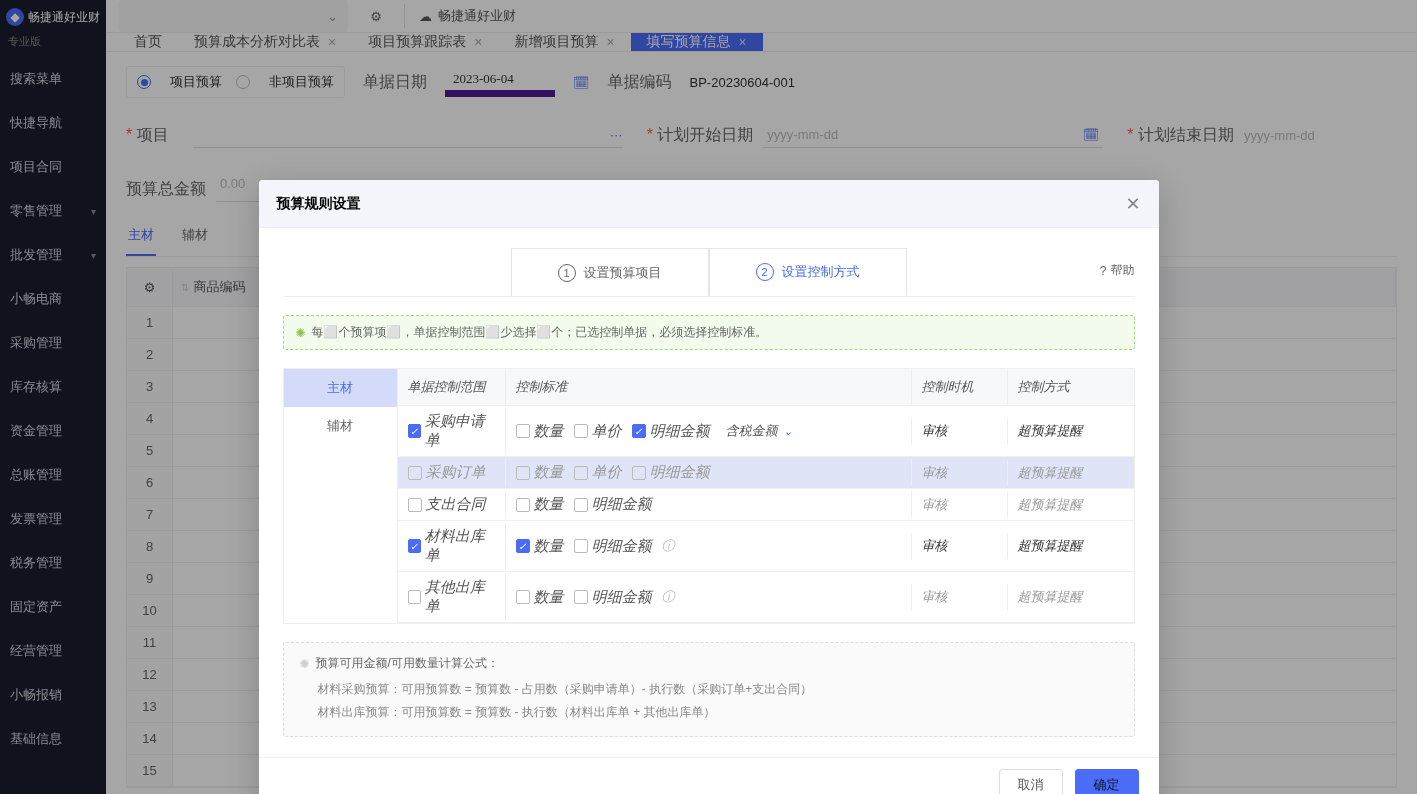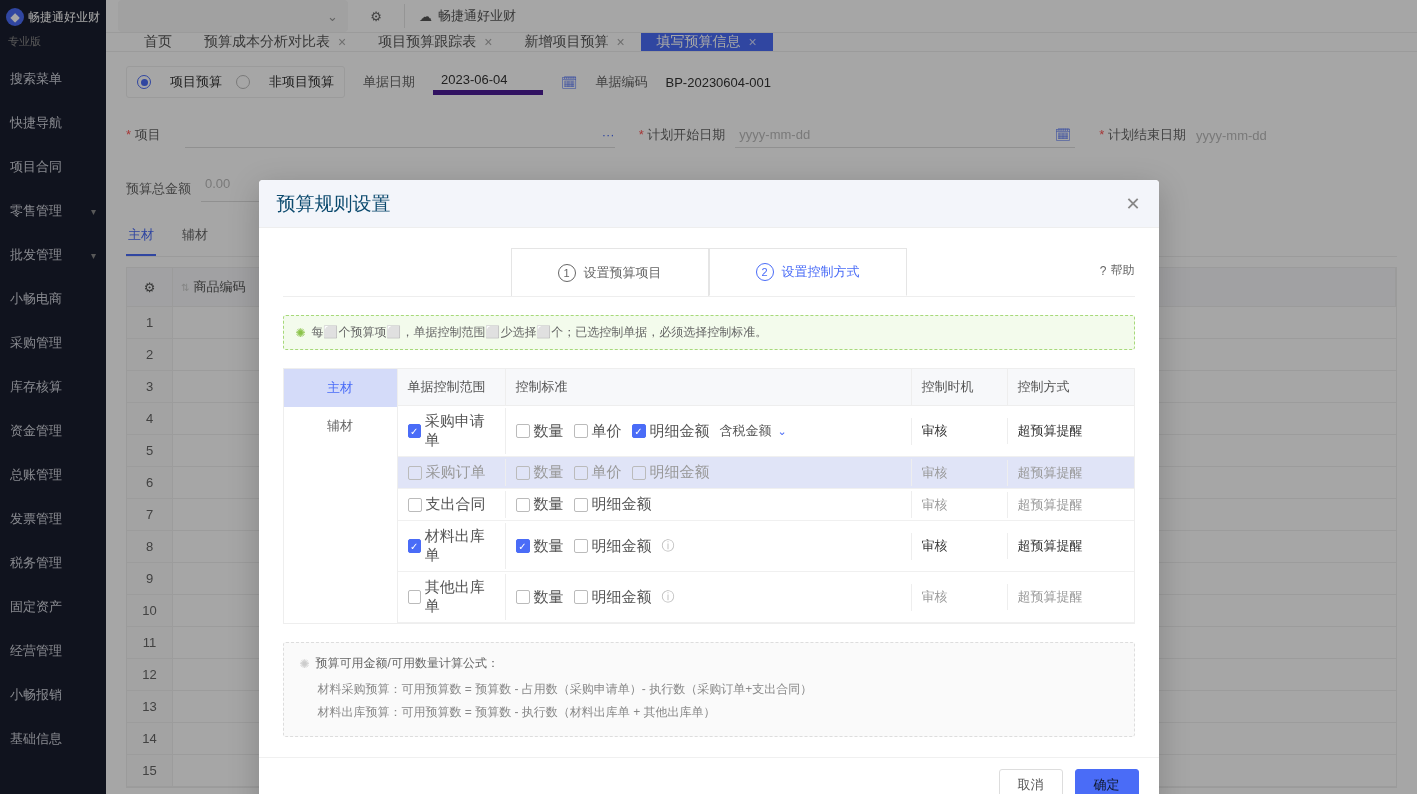--- a/index.html
+++ b/index.html
@@ -18,36 +18,36 @@
 .main { flex: 1; display: flex; flex-direction: column; background: #fff; min-width: 0; }
 
 
 .topbar { height: 50px; display: flex; align-items: center; padding: 0 12px; gap: 14px; border-bottom: 1px solid #eee; }
 .entity-select { width: 230px; height: 32px; background: #f7f7f7; border-radius: 4px; display: flex; align-items: center; padding: 0 10px; color: #999; justify-content: flex-end; gap: 8px; }
 .gear-btn { width: 28px; height: 28px; display: flex; align-items: center; justify-content: center; color: #666; cursor: pointer; }
 .divider-v { width: 1px; height: 24px; background: #e5e5e5; }
 .demo-link { display: flex; align-items: center; gap: 6px; color: #555; cursor: pointer; }
 
 
-.tabs { height: 40px; display: flex; align-items: center; border-bottom: 1px solid #eee; padding-left: 22px; }
+.tabs { height: 40px; display: flex; align-items: center; border-bottom: 1px solid #eee; padding-left: 12px; }
 .tab { padding: 0 16px; display: flex; align-items: center; gap: 8px; color: #555; cursor: pointer; font-size: 14px; }
 .tab.active { background: #4a6cf7; color: #fff; }
 .tab-close { color: #aaa; font-size: 14px; cursor: pointer; }
 .tab.active .tab-close { color: #cfd8ff; }
 
 
 .form-area { padding: 14px 20px; }
 .form-row1 { display: flex; align-items: center; gap: 18px; }
 .radio-group { display: flex; align-items: center; gap: 14px; border: 1px solid #eee; border-radius: 3px; padding: 6px 10px; }
 .radio-item { display: flex; align-items: center; gap: 19px; cursor: pointer; }
 .radio-circle { width: 14px; height: 14px; border: 1px solid #bbb; border-radius: 50%; display: inline-flex; align-items: center; justify-content: center; }
 .radio-circle.checked { border-color: #4a6cf7; }
 .radio-circle.checked::after { content: ''; width: 7px; height: 7px; background: #4a6cf7; border-radius: 50%; }
-.field-label { color: #666; font-size: 13px; }
-.field-value { border-bottom: 5px solid #4c1d95; padding: 3px 8px; min-width: 110px; display: inline-block; }
+.field-label { color: #666; font-size: 16px; }
+.field-value { border-bottom: 7px solid #4c1d95; padding: 3px 8px; min-width: 110px; display: inline-block; font-family: Liberation Serif, serif; }
 .date-icon { color: #4a6cf7; cursor: pointer; }
 .form-row2 { display: flex; align-items: center; gap: 24px; margin-top: 24px; }
 .required::before { content: '* '; color: #f55; }
 .long-input { flex: 1; border-bottom: 1px solid #ddd; height: 26px; display: flex; align-items: center; justify-content: flex-end; color: #4a6cf7; max-width: 430px; }
 .planned-field { display: flex; align-items: center; gap: 10px; }
 .planned-input { border-bottom: 1px solid #ddd; height: 26px; min-width: 340px; display: flex; align-items: center; justify-content: space-between; color: #bbb; padding: 0 4px; }
 .form-row3 { display: flex; align-items: center; gap: 10px; margin-top: 28px; }
 .amount-input { border-bottom: 1px solid #ddd; height: 26px; min-width: 260px; color: #bbb; padding: 0 4px; }
 
 
@@ -64,57 +64,57 @@
 .th-name { flex: 1; }
 .sort-icon { color: #ccc; font-size: 10px; }
 .trow { display: flex; border-bottom: 1px solid #f0f0f0; height: 32px; }
 .td-num { width: 46px; display: flex; align-items: center; justify-content: center; color: #666; border-right: 1px solid #f0f0f0; background: #fafafa; }
 .td-code { width: 160px; border-right: 1px solid #f0f0f0; }
 
 
 .overlay { position: absolute; inset: 0; background: rgba(0,0,0,0.35); display: flex; align-items: flex-start; justify-content: center; padding-top: 180px; }
 .modal { width: 900px; background: #fff; border-radius: 4px; box-shadow: 0 8px 32px rgba(0,0,0,0.2); display: flex; flex-direction: column; }
 .modal-header { height: 48px; display: flex; align-items: center; justify-content: space-between; padding: 0 18px; border-bottom: 1px solid #eee; background: #f3f5fa; border-radius: 4px 4px 0 0; }
-.modal-title { font-size: 19px; color: #0c4a6e; font-weight: 400; }
+.modal-title { font-size: 14px; color: #000000; font-weight: 700; }
 .modal-close { color: #888; font-size: 18px; cursor: pointer; }
 .modal-body { padding: 20px 24px; }
 
 
 .step-tabs { display: flex; justify-content: center; border-bottom: 1px solid #eee; gap: 0; position: relative; }
 .step-tab { width: 198px; height: 48px; border: 1px solid #e5e5e5; border-bottom: none; display: flex; align-items: center; justify-content: center; gap: 8px; color: #666; cursor: pointer; background: #fff; }
 .step-tab.active { color: #4a6cf7; border-bottom: 1px solid #fff; margin-bottom: -1px; }
 .step-num { width: 18px; height: 18px; border: 1px solid currentColor; border-radius: 50%; display: inline-flex; align-items: center; justify-content: center; font-size: 11px; }
 .help-link { position: absolute; right: 0; top: 14px; color: #666; font-size: 12px; display: flex; align-items: center; gap: 4px; cursor: pointer; }
 
 
 .tip-box { border: 1px dashed #a7d97a; background: #f3fbec; color: #666; padding: 8px 12px; border-radius: 3px; margin: 18px 0; font-size: 12px; display: flex; align-items: center; gap: 6px; }
 .tip-icon { color: #8bc34a; }
 
 
 .control-wrap { display: flex; border: 1px solid #eee; }
 .mat-tabs { width: 114px; border-right: 1px solid #eee; }
 .mat-tab { height: 38px; display: flex; align-items: center; justify-content: center; color: #666; cursor: pointer; }
 .mat-tab.active { background: #d4dbf9; color: #4a6cf7; }
-.ctrl-table { flex: 1; }
+.ctrl-table { flex: 1; font-style: italic; }
 .ctrl-head { display: flex; background: #f7f8fa; border-bottom: 1px solid #eee; }
 .cth { padding: 9px 10px; color: #555; font-weight: 500; }
 .c-scope { width: 108px; border-right: 1px solid #eee; }
 .c-std { flex: 1; border-right: 1px solid #eee; }
 .c-timing { width: 96px; border-right: 1px solid #eee; }
 .c-mode { width: 126px; }
 .crow { display: flex; align-items: center; border-bottom: 1px solid #f0f0f0; min-height: 32px; padding: 2px 0; }
 .crow.disabled { background: #e0e4f7; color: #999; }
 .crow.disabled .chk-label, .crow.disabled .c-timing, .crow.disabled .c-mode { color: #999; }
 .c-cell { padding: 4px 10px; display: flex; align-items: center; gap: 10px; }
 .chk { width: 14px; height: 14px; border: 1px solid #bbb; border-radius: 2px; display: inline-flex; align-items: center; justify-content: center; cursor: pointer; }
 .chk.checked { background: #4a6cf7; border-color: #4a6cf7; color: #fff; font-size: 10px; }
 .chk.checked::after { content: '✓'; }
 .chk-group { display: flex; align-items: center; gap: 4px; }
 .chk-label { color: #555; font-size: 15px; }
-.std-extra { display: flex; align-items: center; gap: 6px; color: #555; }
+.std-extra { display: flex; align-items: center; gap: 6px; color: #555; margin-left: 6px; }
 .dd-caret { color: #4a6cf7; font-size: 11px; cursor: pointer; }
 .info-icon { color: #bbb; cursor: pointer; }
 
 
 .formula-box { border: 1px dashed #ddd; background: #fafafa; padding: 12px 16px; border-radius: 3px; margin-top: 18px; font-size: 12px; color: #888; }
 .formula-title { color: #666; display: flex; align-items: center; gap: 6px; margin-bottom: 6px; }
 .formula-line { padding-left: 18px; line-height: 1.9; }
 
 
 .modal-footer { height: 56px; display: flex; align-items: center; justify-content: flex-end; gap: 12px; padding: 0 20px; border-top: 1px solid #f0f0f0; }

